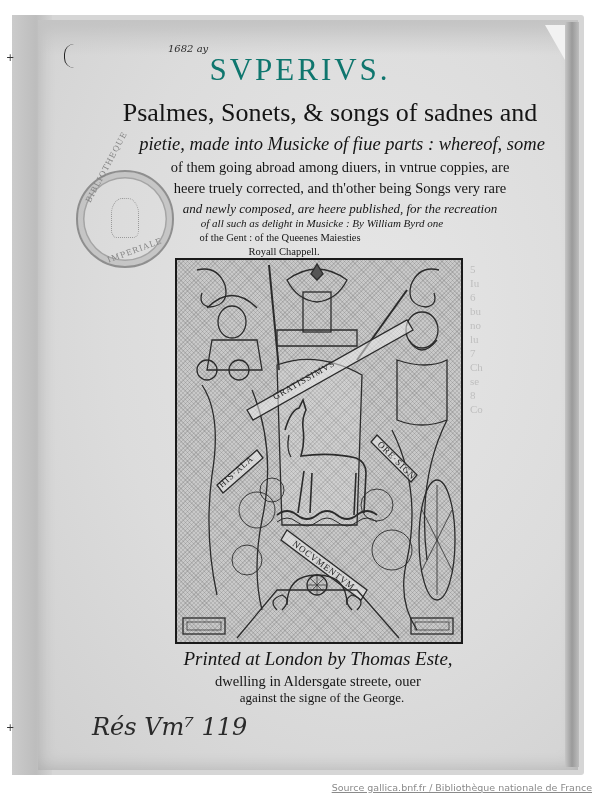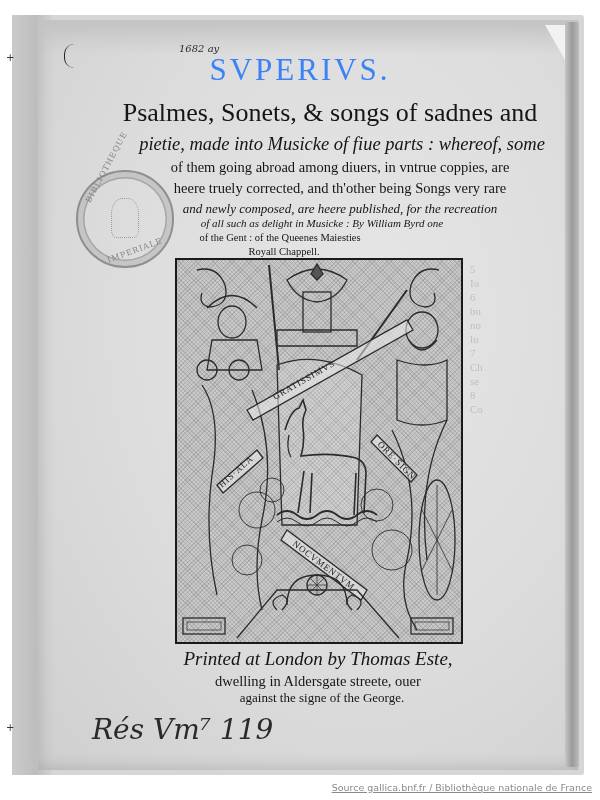--- a/index.html
+++ b/index.html
@@ -45,21 +45,21 @@
       position: absolute; font-family: "DejaVu Serif", serif; font-style: italic;
       color: #2a2a2a;
     }
     .pen-curl {
       position: absolute; left: 64px; top: 44px; width: 10px; height: 24px;
       border-left: 1.5px solid #222; border-radius: 10px 0 0 10px;
     }
     .title {
       position: absolute; left: 0; top: 52px; width: 600px; text-align: center;
       font-family: "Liberation Serif", serif; font-size: 31px; letter-spacing: 3px;
-      color: #3b82f6;
+      color: #0f766e;
     }
     .line {
       position: absolute; left: 0; width: 600px; text-align: center;
       font-family: "Liberation Serif", serif; color: #151515; white-space: nowrap;
     }
     .l1 { top: 98px; font-size: 26px; left: 30px; }
     .l2 { top: 134px; font-size: 18.5px; font-style: italic; left: 42px; }
     .l3 { top: 159px; font-size: 14.5px; left: 40px; }
     .l4 { top: 180px; font-size: 14.5px; left: 40px; }
     .l5 { top: 201px; font-size: 13px; font-style: italic; left: 40px; }
@@ -100,22 +100,22 @@
     }
 
     .imprint {
       position: absolute; left: 0; width: 600px; text-align: center;
       font-family: "Liberation Serif", serif; color: #151515; white-space: nowrap;
     }
     .i1 { top: 648px; font-size: 19px; font-style: italic; left: 18px; }
     .i2 { top: 673px; font-size: 14.5px; left: 18px; }
     .i3 { top: 690px; font-size: 13px; left: 22px; }
 
-    .shelfmark { left: 92px; top: 713px; font-size: 28px; }
-    .year-note { left: 168px; top: 43px; font-size: 10px; margin-left: 11px; }
+    .shelfmark { left: 92px; top: 713px; font-size: 24px; }
+    .year-note { left: 168px; top: 43px; font-size: 10px; }
 
     .source-bar {
       position: absolute; right: 8px; top: 782px; font-family: "DejaVu Sans", sans-serif;
       font-size: 9.5px; color: #8a8a8a; white-space: nowrap; text-decoration: underline;
     }
     .bleed {
       position: absolute; left: 470px; top: 262px; font-family: "Liberation Serif", serif;
       font-size: 11px; color: #b0b0b0; line-height: 14px; opacity: 0.7;
     }
   </style>

